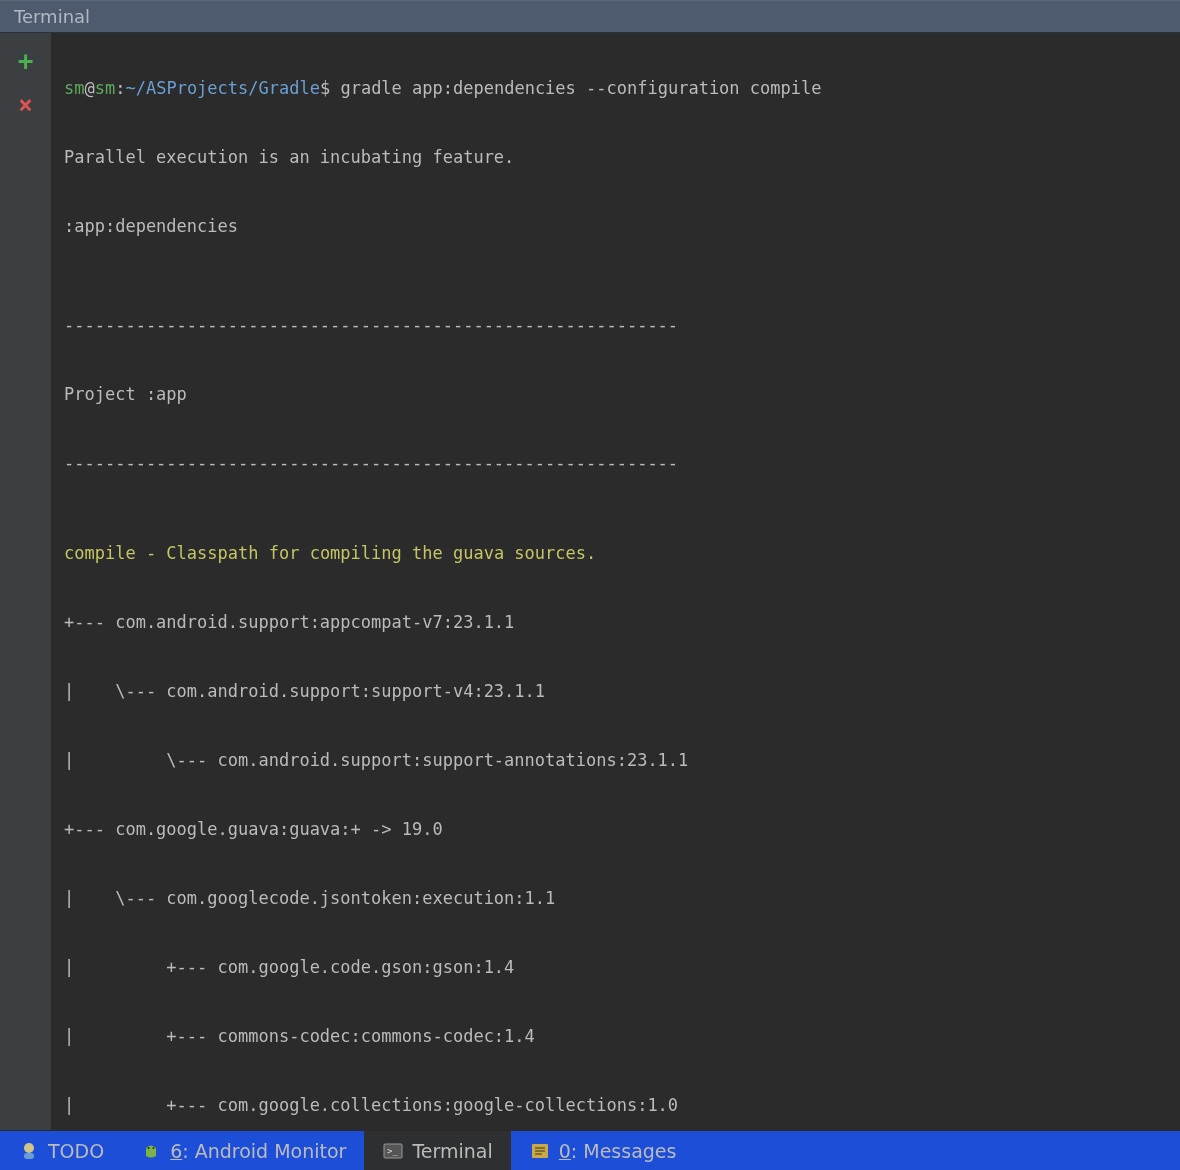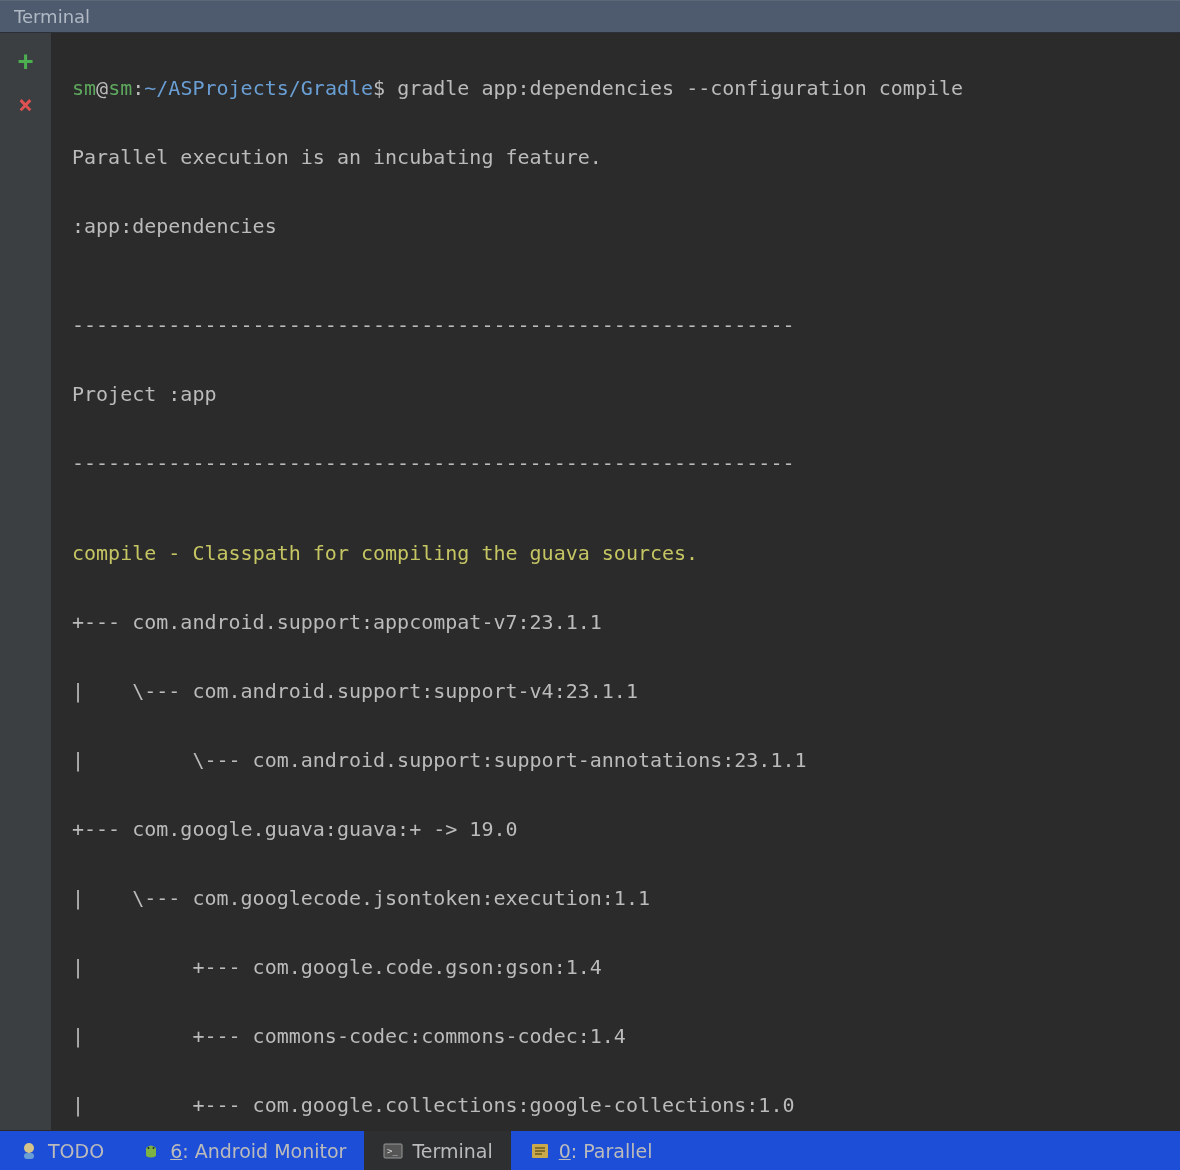--- a/index.html
+++ b/index.html
@@ -45,22 +45,22 @@
   justify-content: center;
   cursor: pointer;
   font-size: 26px;
   font-weight: bold;
   line-height: 1;
 }
 .plus-icon { color: #4caf50; }
 .close-icon { color: #e05252; font-size: 24px; }
 .terminal {
   flex: 1;
-  padding: 10px 6px 0 20px;
-  font-size: 20px;
+  padding: 10px 6px 0 12px;
+  font-size: 17px;
   line-height: 30px;
   color: #bbbbbb;
   white-space: pre;
   overflow: hidden;
 }
 .prompt-user { color: #5ea85e; }
 .prompt-at { color: #bbbbbb; }
 .prompt-host { color: #5ea85e; }
 .prompt-colon { color: #bbbbbb; }
 .prompt-path { color: #6a9fd5; }
@@ -181,15 +181,15 @@
   </div>
   <div class="statusbar-item">
     <span class="icon-box">
       <svg width="22" height="22" viewBox="0 0 22 22">
         <rect x="3" y="4" width="16" height="14" rx="1" fill="#c9a94a"></rect>
         <line x1="6" y1="8" x2="16" y2="8" stroke="#6b5a20" stroke-width="1.5"></line>
         <line x1="6" y1="11" x2="16" y2="11" stroke="#6b5a20" stroke-width="1.5"></line>
         <line x1="6" y1="14" x2="13" y2="14" stroke="#6b5a20" stroke-width="1.5"></line>
       </svg>
     </span>
-    <span><span class="underline">0</span><span>: Parallel</span></span>
+    <span><span class="underline">0</span><span>: Messages</span></span>
   </div>
 </div>
 
 </body></html>

